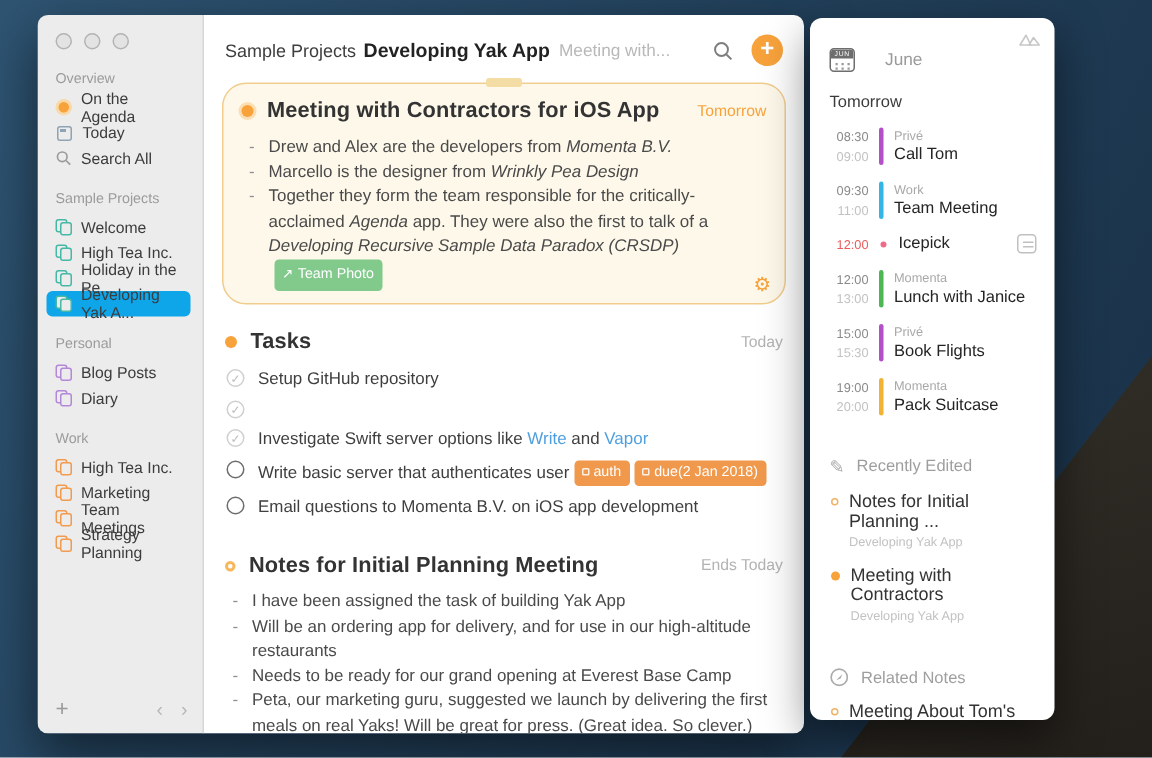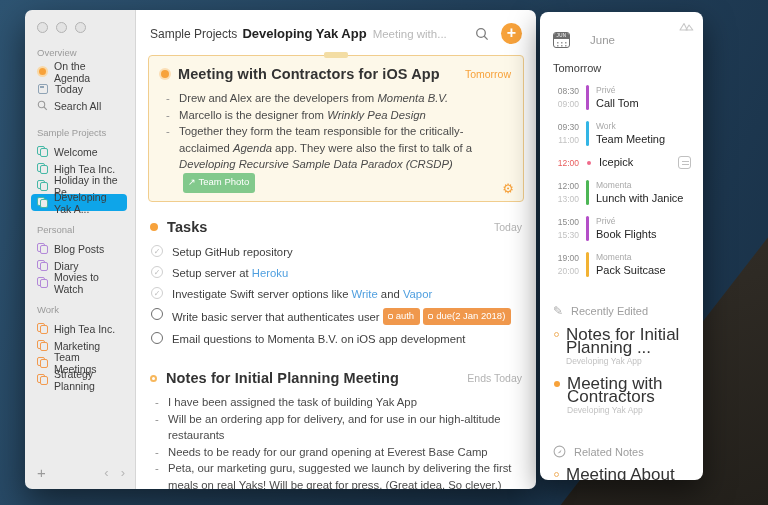--- a/index.html
+++ b/index.html
@@ -34,21 +34,21 @@
   .content { flex:1; background:#fff; position:relative; overflow:hidden; padding:0 0 0 0; }
   .c-header { display:flex; align-items:center; padding:13px 14px 9px 14px; }
   .bc-proj { font-size:12px; color:#3e3e3e; }
   .bc-note { font-size:13px; color:#222; font-weight:bold; margin-left:5px; }
   .bc-filter { font-size:11.5px; color:#b8b8b8; margin-left:6px; }
   .c-header .spacer { flex:1; }
   .add-btn { width:21px; height:21px; border-radius:50%; background:#f7a23b; color:#fff; font-size:16px; line-height:19px;
     text-align:center; margin-left:12px; font-weight:bold; }
   .search-svg { display:block; }
 
-  .note-card { position:relative; margin:2px 12px 0 12px; background:#fdf8e9; border:1px solid #f1cd8d; border-radius:4px;
+  .note-card { position:relative; margin:2px 12px 0 12px; background:#fdf8e9; border:1px solid #f1cd8d; border-radius:16px;
     padding:10px 12px 8px 12px; }
   .card-tab { position:absolute; top:-4px; left:50%; transform:translateX(-50%); width:24px; height:6px; background:#f3dda4; border-radius:2px; }
   .sec-head { display:flex; align-items:center; }
   .sec-dot { width:8px; height:8px; border-radius:50%; background:#f7a23b; box-shadow:0 0 0 2px rgba(247,162,59,.30); margin-right:9px; flex:none; }
   .sec-dot.plain { box-shadow:none; }
   .sec-dot.hollow { background:transparent; border:2px solid #f7b75c; width:7px; height:7px; box-shadow:none; }
   .sec-title { font-size:14.5px; font-weight:bold; color:#333; letter-spacing:.1px; }
   .sec-status { margin-left:auto; font-size:10.5px; color:#b3b3b3; }
   .sec-status.orange { color:#f7a23b; }
   .bullets { margin-top:8px; }
@@ -98,21 +98,21 @@
   .event.compact { align-items:center; margin:2px 0 10px 0; }
   .event.compact .ev-times { line-height:11px; }
   .ev-dot { width:4px; height:4px; border-radius:50%; margin:0 8px 0 8px; flex:none; }
   .ev-note-ico { margin-left:auto; width:13px; height:13px; border:1px solid #c0c0c0; border-radius:3px; flex:none; margin-right:2px;
     background:linear-gradient(#c0c0c0,#c0c0c0) 3px 4px/7px 1px no-repeat, linear-gradient(#c0c0c0,#c0c0c0) 3px 7px/7px 1px no-repeat; }
   .ph-head { display:flex; align-items:center; gap:8px; color:#9e9e9e; font-size:11px; margin:26px 0 10px 0; }
   .ph-item { display:flex; margin-bottom:11px; }
   .ph-dot { width:6px; height:6px; border-radius:50%; flex:none; margin:4px 7px 0 1px; }
   .ph-dot.filled { background:#f7a23b; }
   .ph-dot.hollow { border:1.4px solid #f0b264; width:5px; height:5px; }
-  .ph-title { font-size:17px; color:#333; line-height:13px; }
+  .ph-title { font-size:12px; color:#333; line-height:13px; }
   .ph-proj { font-size:8.5px; color:#c2c2c2; margin-top:2px; }
 </style>
 </head>
 <body>
 
 <div class="desk-shape"></div>
 
 <div class="window">
   <div class="sidebar">
     <div class="traffic">
@@ -178,27 +178,20 @@
               <i></i>
             </span>
             <span>Blog Posts</span>
           </div>
           <div class="sb-item">
             <span class="pages" style="color: rgb(179, 136, 217);">
               <i></i>
               <i></i>
             </span>
             <span>Diary</span>
-          </div>
-          <div class="sb-item">
-            <span class="pages" style="color: rgb(179, 136, 217);">
-              <i></i>
-              <i></i>
-            </span>
-            <span>Movies to Watch</span>
           </div>
         </div>
         <div class="sb-section">
           <div class="sb-head">Work</div>
           <div class="sb-item">
             <span class="pages" style="color: rgb(242, 154, 78);">
               <i></i>
               <i></i>
             </span>
             <span>High Tea Inc.</span>
@@ -278,21 +271,20 @@
         <span class="sec-title">Tasks</span>
         <span class="sec-status">Today</span>
       </div>
       <div class="task-list" id="task-list">
           <div class="task-row">
             <span class="chk done">✓</span>
             <span class="btext"><span>Setup GitHub repository</span></span>
           </div>
           <div class="task-row">
             <span class="chk done">✓</span>
-            <span class="btext"><span>Setup server at </span><span class="link">Heroku</span></span>
           </div>
           <div class="task-row">
             <span class="chk done">✓</span>
             <span class="btext"><span>Investigate Swift server options like </span><span class="link">Write</span><span> and </span><span class="link">Vapor</span></span>
           </div>
           <div class="task-row">
             <span class="chk todo"></span>
             <span class="btext"><span>Write basic server that authenticates user</span><span class="pill orange"><span class="glyph"></span>auth</span><span class="pill orange"><span class="glyph"></span>due(2 Jan 2018)</span></span>
           </div>
           <div class="task-row">

